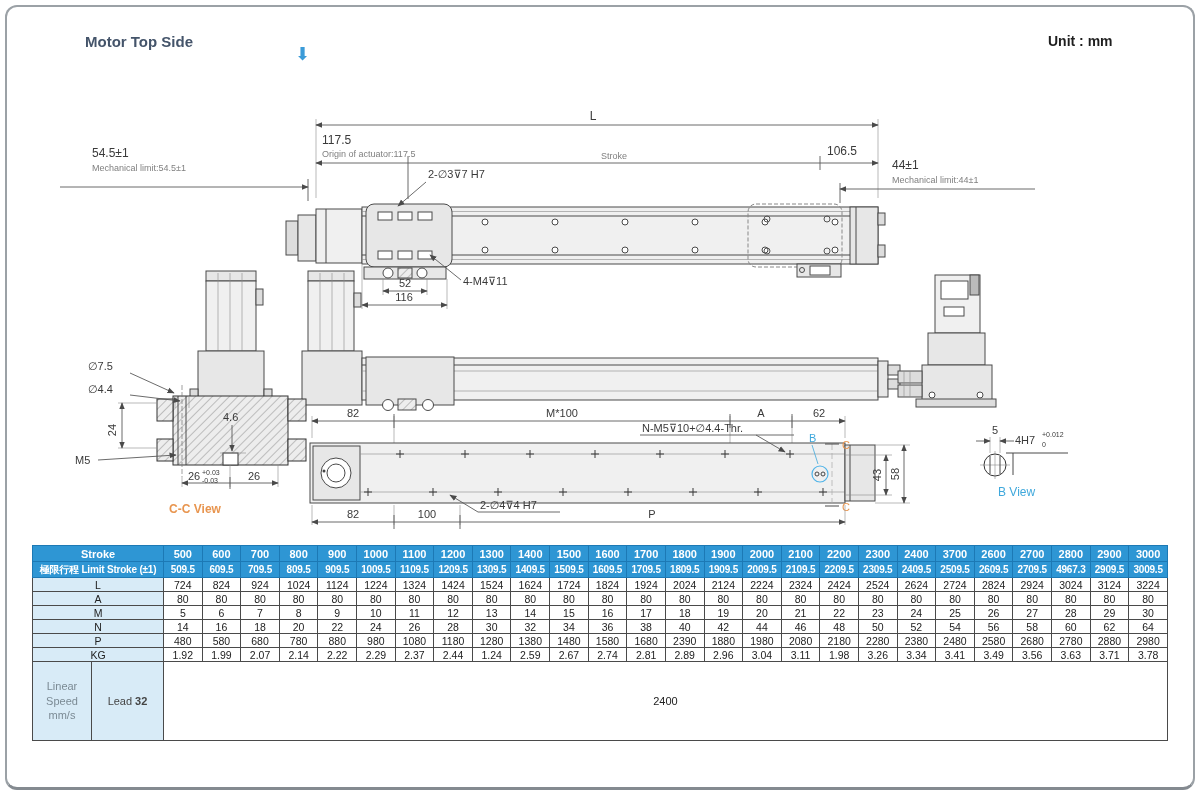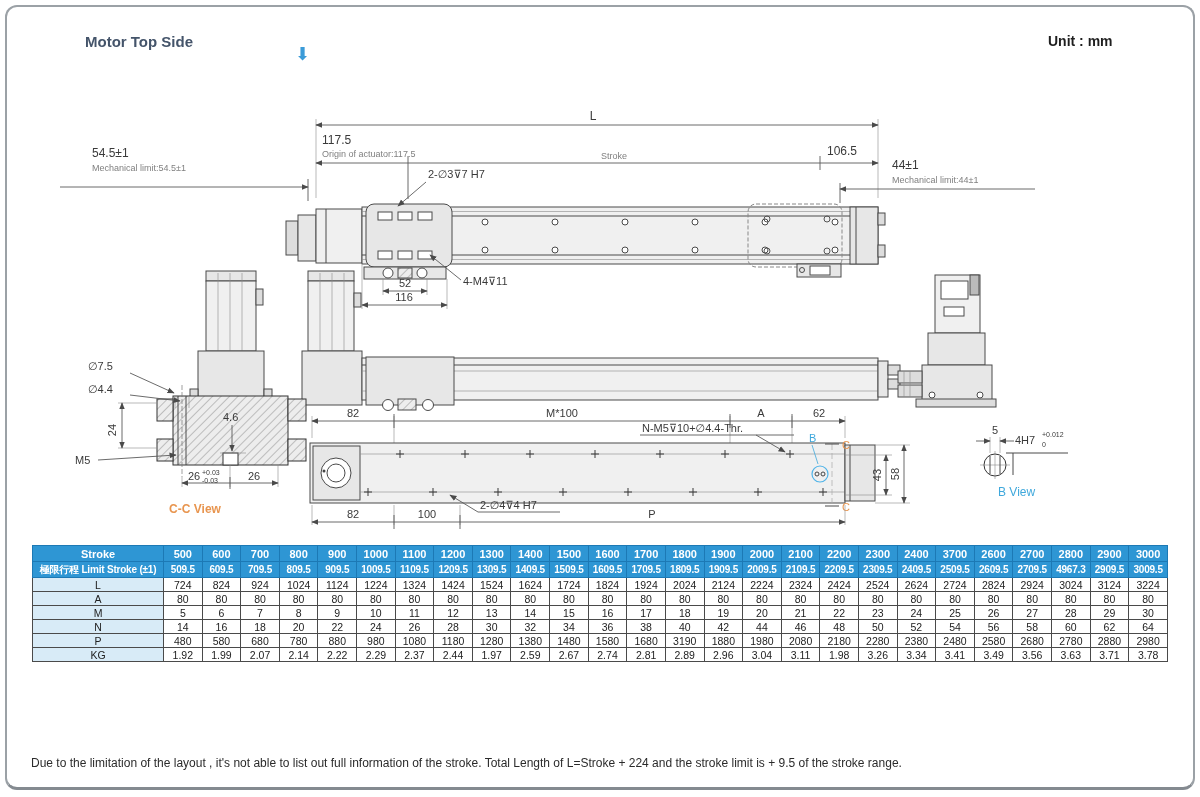--- a/index.html
+++ b/index.html
@@ -543,21 +543,21 @@
             <td>780</td>
             <td>880</td>
             <td>980</td>
             <td>1080</td>
             <td>1180</td>
             <td>1280</td>
             <td>1380</td>
             <td>1480</td>
             <td>1580</td>
             <td>1680</td>
-            <td>3190</td>
+            <td>2390</td>
             <td>1880</td>
             <td>1980</td>
             <td>2080</td>
             <td>2180</td>
             <td>2280</td>
             <td>2380</td>
             <td>2480</td>
             <td>2580</td>
             <td>2680</td>
             <td>2780</td>
@@ -567,37 +567,41 @@
           <tr>
             <td class="lbl" colspan="2">KG</td>
             <td>1.92</td>
             <td>1.99</td>
             <td>2.07</td>
             <td>2.14</td>
             <td>2.22</td>
             <td>2.29</td>
             <td>2.37</td>
             <td>2.44</td>
-            <td>1.97</td>
+            <td>1.24</td>
             <td>2.59</td>
             <td>2.67</td>
             <td>2.74</td>
             <td>2.81</td>
             <td>2.89</td>
             <td>2.96</td>
             <td>3.04</td>
             <td>3.11</td>
             <td>1.98</td>
             <td>3.26</td>
             <td>3.34</td>
             <td>3.41</td>
             <td>3.49</td>
             <td>3.56</td>
             <td>3.63</td>
             <td>3.71</td>
             <td>3.78</td>
           </tr>
+          <tr class="speedrow">
+            <td class="lbl speedlbl">Linear Speed mm/s</td>
+            <td class="lbl leadcell"><span>Lead</span><b>32</b></td>
+            <td class="speedval" colspan="26">2400</td>
+          </tr>
         </tbody>
     </table>
   </div>
 
-  <div class="footnote">Due to the limitation of the layout , it's not able to list out full information of the stroke. Total Length of L=Stroke + 224 and the stroke limit is + 9.5 of the stroke range.</div>
 </div>
 
 </body></html>

